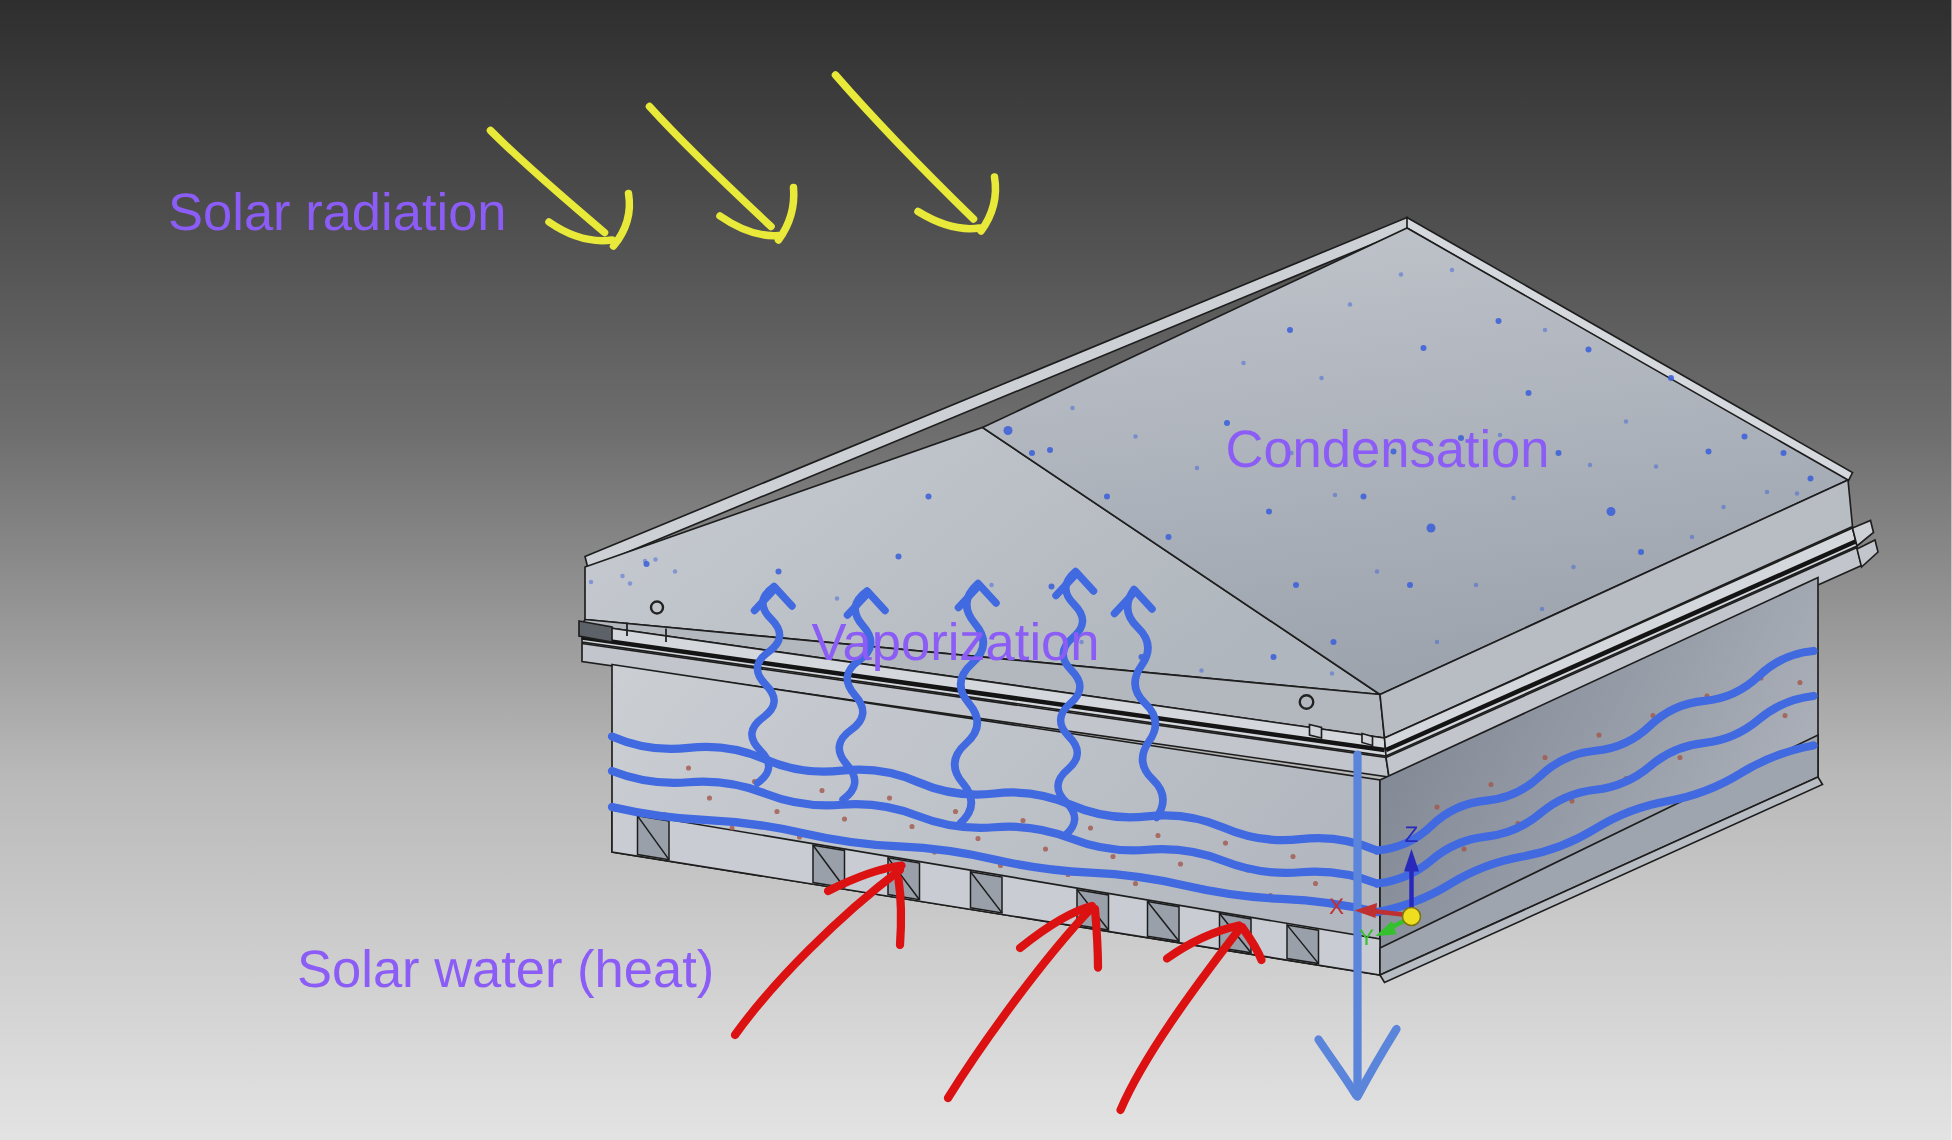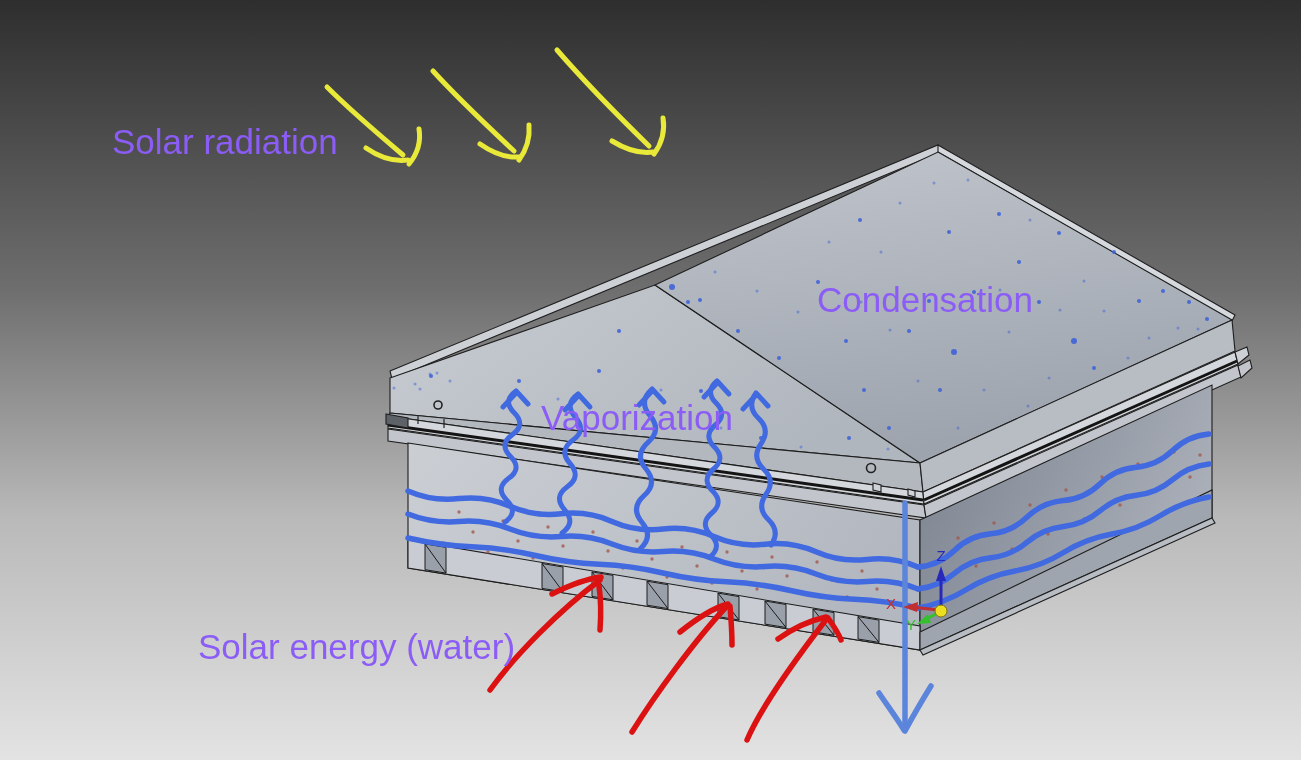--- a/index.html
+++ b/index.html
@@ -283,16 +283,16 @@
     <path d="M680,632 C695,620 712,608 728,604"></path>
     <path d="M732,645 C732,632 731,618 730,606"></path>
     <path d="M747,740 C762,705 795,660 825,621"></path>
     <path d="M778,639 C792,629 808,621 826,617"></path>
     <path d="M828,618 C833,625 838,632 841,640"></path>
   </g>
 </svg>
 
 <div class="label" style="left:112px;top:124px">Solar radiation</div>
 <div class="label" style="left:817px;top:282px">Condensation</div>
-<div class="label" style="left:541px;top:400px">Vaporization</div>
-<div class="label" style="left:198px;top:629px">Solar energy (water)</div>
+<div class="label" style="left:541px;top:411px">Vaporization</div>
+<div class="label" style="left:198px;top:629px">Solar water (heat)</div>
 
 </div>
 
 </body></html>

